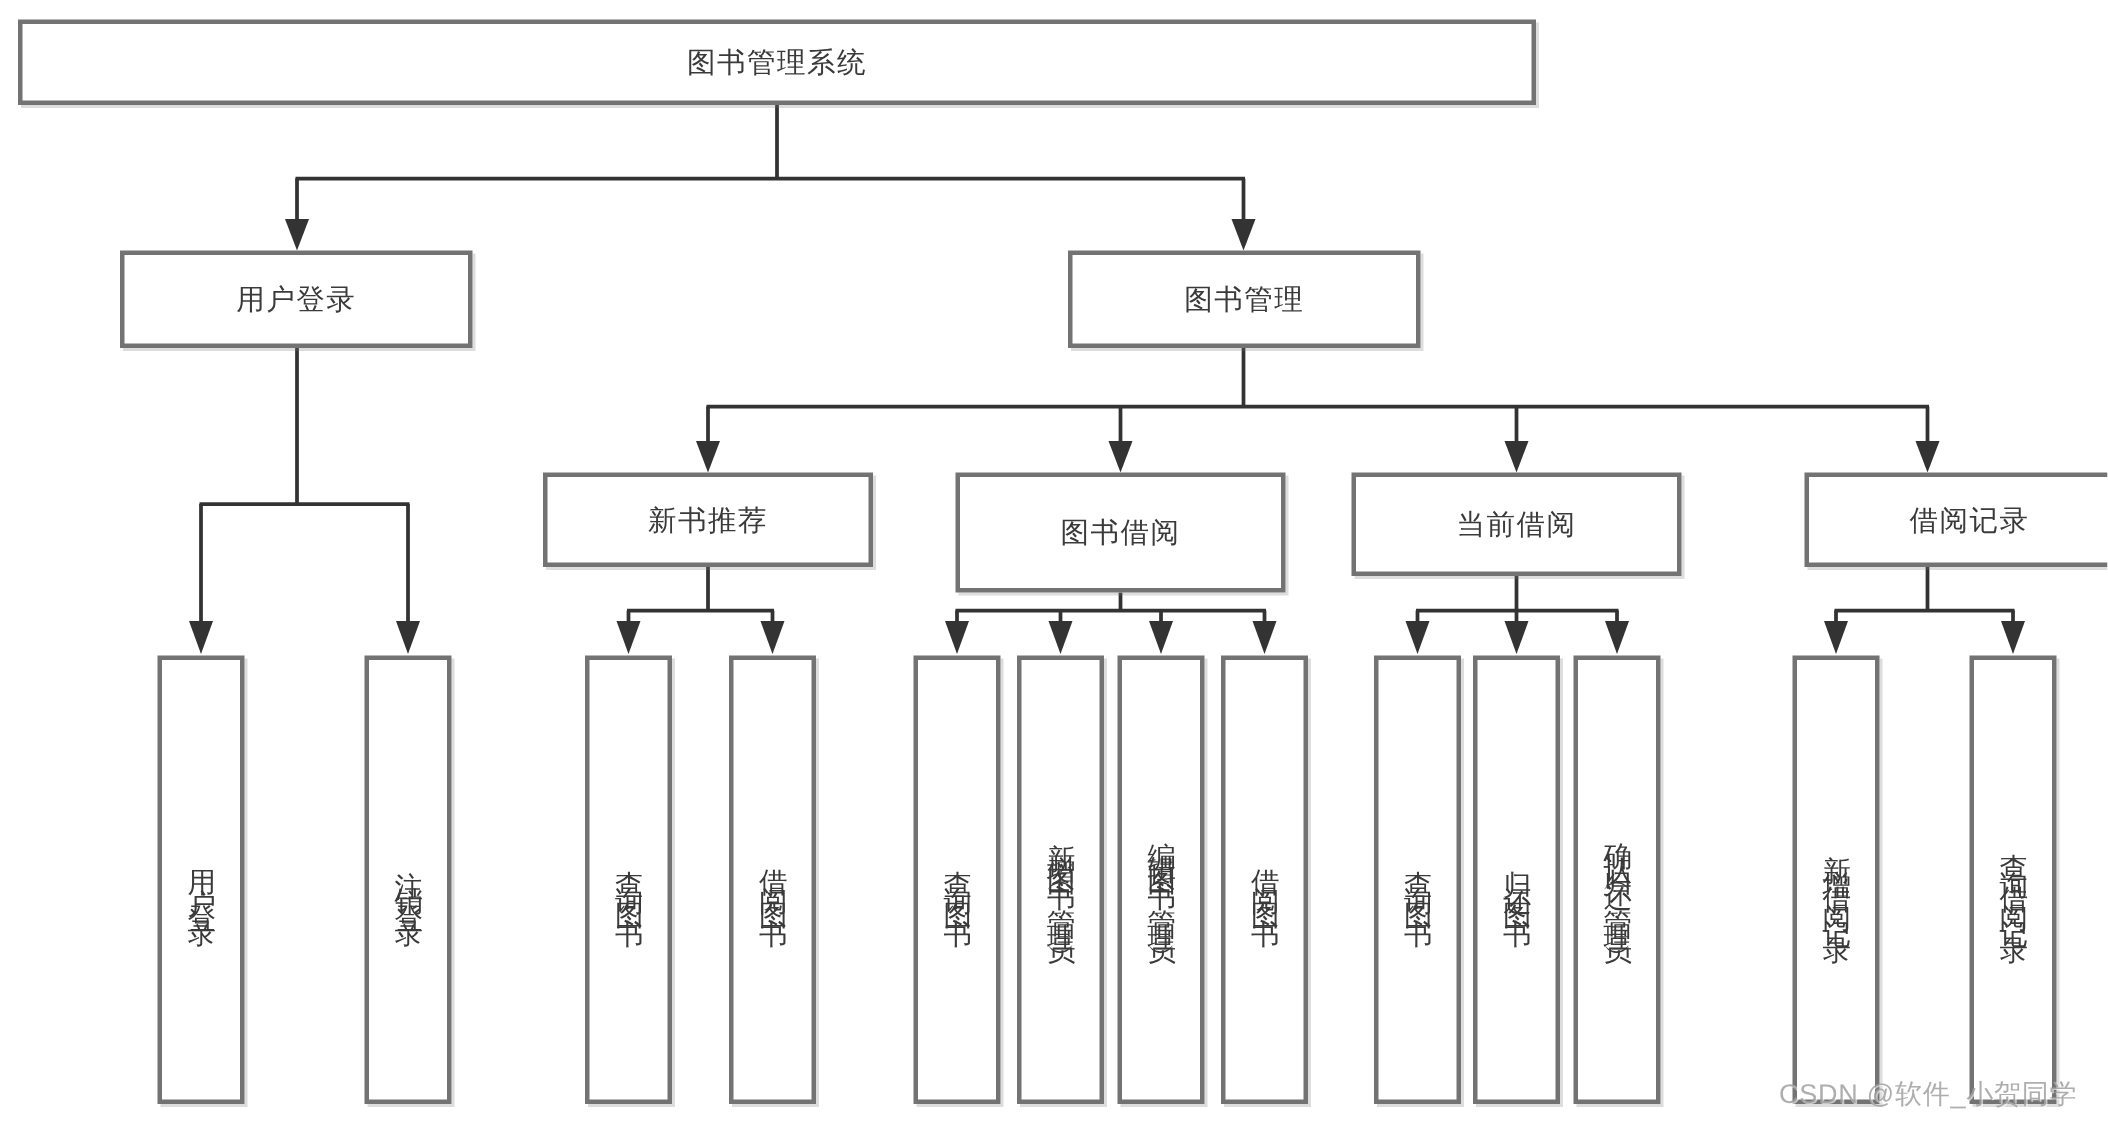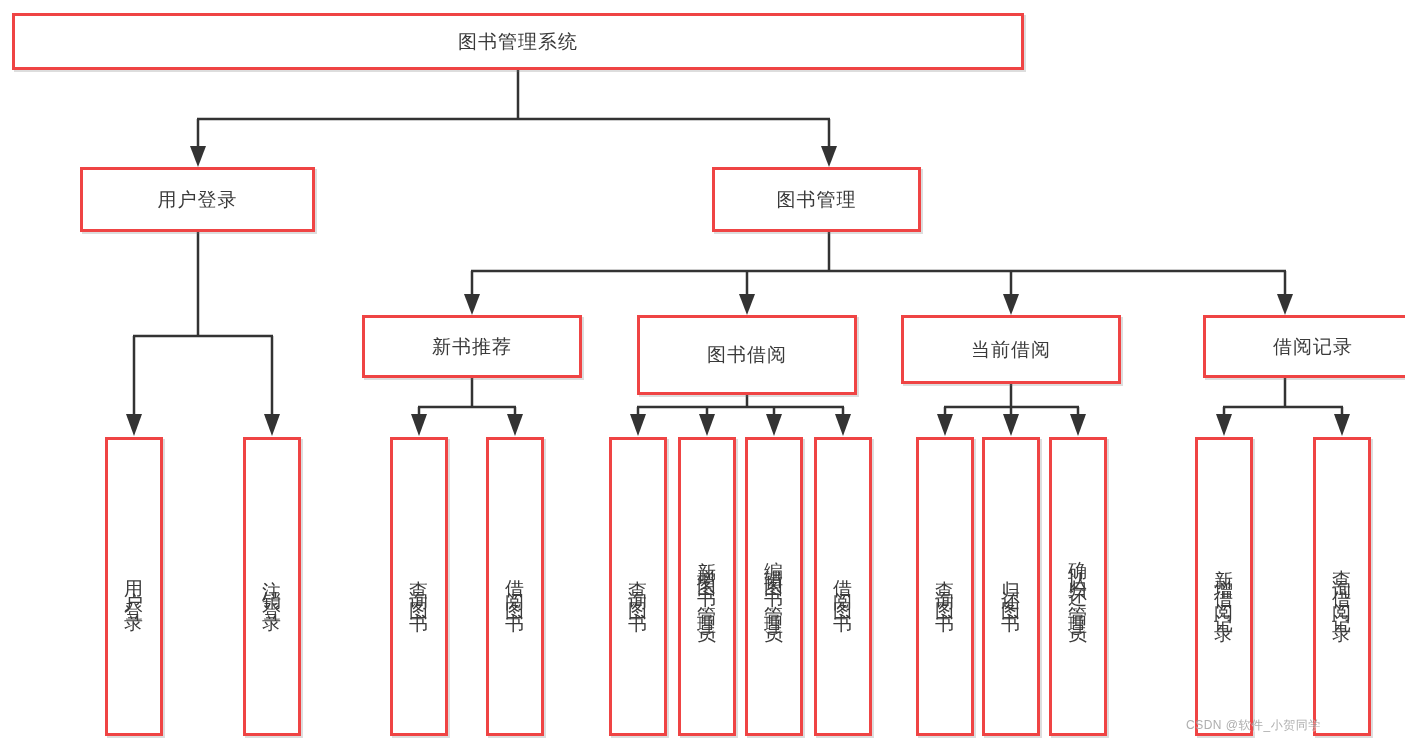--- a/index.html
+++ b/index.html
@@ -13,21 +13,21 @@
   }
   #connectors {
     position: absolute;
     left: 0; top: 0;
     width: 1405px; height: 747px;
     pointer-events: none;
   }
   .box {
     position: absolute;
     box-sizing: border-box;
-    border: 3px solid #ef4444;
+    border: 3px solid #737373;
     background: #ffffff;
     display: flex;
     align-items: center;
     justify-content: center;
     box-shadow: 2px 2px 0 rgba(120,120,120,0.25);
   }
   .hlabel {
     font-size: 19px;
     color: #3a3a3a;
     letter-spacing: 1px;
@@ -44,21 +44,21 @@
     font-size: 19px;
     color: #3a3a3a;
     letter-spacing: 11px;
     line-height: 1;
   }
   .vlabel.long { letter-spacing: 9px; }
   #watermark {
     position: absolute;
     left: 1186px;
     top: 717px;
-    font-size: 12px;
+    font-size: 18px;
     color: rgba(160,160,160,0.85);
     letter-spacing: 0.5px;
     white-space: nowrap;
     z-index: 5;
     text-shadow: 1px 1px 0 rgba(255,255,255,0.6);
   }
 </style>
 </head>
 <body>
 
@@ -133,21 +133,21 @@
     </g>
   </svg>
 
   <div class="box" style="left:12px; top:13px; width:1012px; height:57px;">
     <span class="hlabel">图书管理系统</span>
   </div>
 
   <div class="box" style="left:80px; top:167px; width:235px; height:65px;">
     <span class="hlabel">用户登录</span>
   </div>
-  <div class="box" style="left:712px; top:167px; width:209px; height:65px;">
+  <div class="box" style="left:712px; top:167px; width:235px; height:65px;">
     <span class="hlabel">图书管理</span>
   </div>
 
   <div class="box" style="left:362px; top:315px; width:220px; height:63px;">
     <span class="hlabel">新书推荐</span>
   </div>
   <div class="box" style="left:637px; top:315px; width:220px; height:80px;">
     <span class="hlabel">图书借阅</span>
   </div>
   <div class="box" style="left:901px; top:315px; width:220px; height:69px;">

